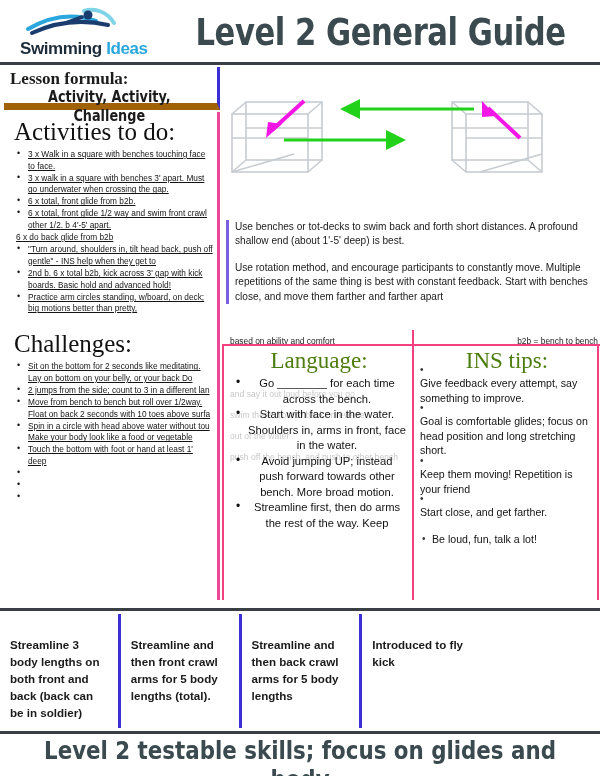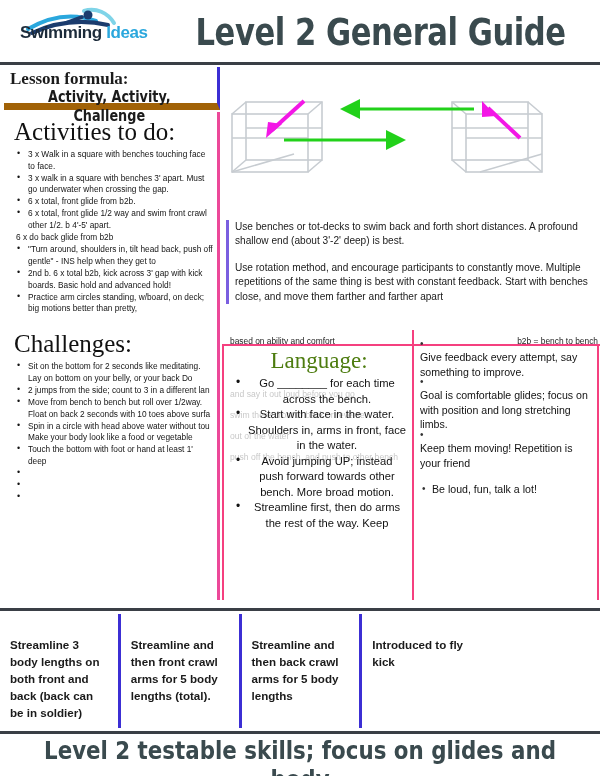--- a/index.html
+++ b/index.html
@@ -15,21 +15,21 @@
   .header {
     position: absolute; left: 0; top: 0; width: 600px; height: 64px;
     display: flex; align-items: center;
   }
   .logo-wrap {
     width: 160px; height: 58px; margin-left: 14px;
     position: relative; flex: none;
   }
   .logo-svg { position: absolute; left: 8px; top: 2px; }
   .logo-text {
-    position: absolute; left: 6px; top: 20px;
+    position: absolute; left: 6px; top: 36px;
     font-size: 17px; font-weight: bold; letter-spacing: -0.4px;
     color: #1c2b3a; white-space: nowrap;
   }
   .logo-text .accent { color: #2aa7dd; }
   .main-title {
     flex: 1; text-align: center;
     font-family: "DejaVu Sans Condensed", "Liberation Sans Narrow", "Liberation Sans", sans-serif;
     font-size: 37px; font-weight: bold;
     color: #3a4a4e; letter-spacing: -0.5px;
     transform: scaleX(0.92); transform-origin: center;
@@ -67,20 +67,21 @@
   .sec-head {
     font-family: "Liberation Serif", serif;
     font-size: 25px; color: #111; line-height: 30px;
     padding: 5px 0 2px 10px;
   }
   ul.bullets { list-style: none; margin: 0; padding: 0 4px 0 12px; }
   ul.bullets li {
     position: relative; padding-left: 12px;
     font-size: 8.3px; line-height: 11.6px; color: #151515;
     margin-bottom: 0.5px;
+    text-decoration: underline;
   }
   ul.bullets li::before {
     content: "\2022"; position: absolute; left: 1px; top: -1px; font-size: 9px;
   }
   ul.bullets li.nobullet::before { content: ""; }
   ul.bullets li.nobullet { padding-left: 0px; }
   ul.bullets li.empty { min-height: 11.6px; }
 
   
   .diagram {
@@ -272,21 +273,21 @@
       <line x1="80" y1="33" x2="48" y2="62" stroke="#f317e6" stroke-width="4"></line>
       <polygon points="42,70 58,56 44,54" fill="#f317e6"></polygon>
     </g>
     <g>
       <line x1="296" y1="70" x2="264" y2="40" stroke="#f317e6" stroke-width="4"></line>
       <polygon points="258,33 272,48 258,49" fill="#f317e6"></polygon>
     </g>
   </svg>
 
   <div class="notes">
-    <p>Use benches or tot-decks to swim back and forth short distances. A profound shallow end (about 3'-2' deep) is best.</p>
+    <p>Use benches or tot-decks to swim back and forth short distances. A profound shallow end (about 1'-5' deep) is best.</p>
     <p>Use rotation method, and encourage participants to constantly move. Multiple repetitions of the same thing is best with constant feedback. Start with benches close, and move them farther and farther apart</p>
   </div>
   <div class="footnote-row">
     <div class="footnote-left">based on ability and comfort</div>
     <div class="footnote-right">b2b = bench to bench</div>
   </div>
 
   <div class="pink-h"></div>
   <div class="pink-v-left"></div>
   <div class="pink-v-mid"></div>
@@ -302,24 +303,26 @@
     <div class="lang-head">Language:</div>
     <ul class="lang-list">
       <li>Go ________ for each time across the bench.</li>
       <li>Start with face in the water. Shoulders in, arms in front, face in the water.</li>
       <li>Avoid jumping UP; instead push forward towards other bench. More broad motion.</li>
       <li>Streamline first, then do arms the rest of the way. Keep</li>
     </ul>
   </div>
 
   <div class="ins-col">
+    <div class="ins-head">INS tips:</div>
     <ul class="ins-list">
       <li>Give feedback every attempt, say something to improve.</li>
-      <li>Goal is comfortable glides; focus on with position and long stretching limbs.</li>
+      <li>Goal is comfortable glides; focus on head position and long stretching short.</li>
       <li>Keep them moving!  Repetition is your friend</li>
+      <li>Start close, and get farther.</li>
       <li class="indent">Be loud, fun, talk a lot!</li>
     </ul>
   </div>
 
   <div class="bottom-rule"></div>
   <div class="skills">
     <div class="skill-cell">Streamline 3 body lengths on both front and back (back can be in soldier)</div>
     <div class="skill-cell">Streamline and then front crawl arms for 5 body lengths (total).</div>
     <div class="skill-cell">Streamline and then back crawl arms for 5 body lengths</div>
     <div class="skill-cell">Introduced to fly kick</div>

